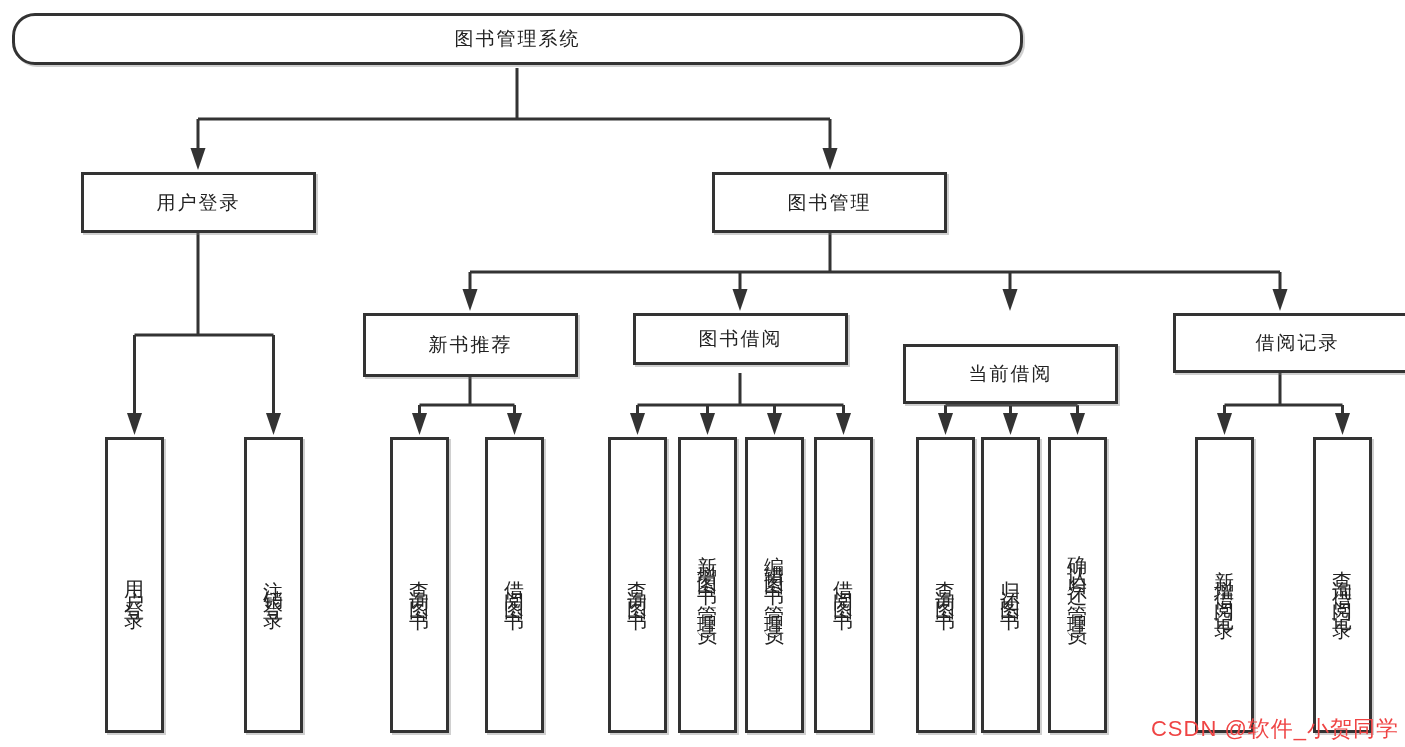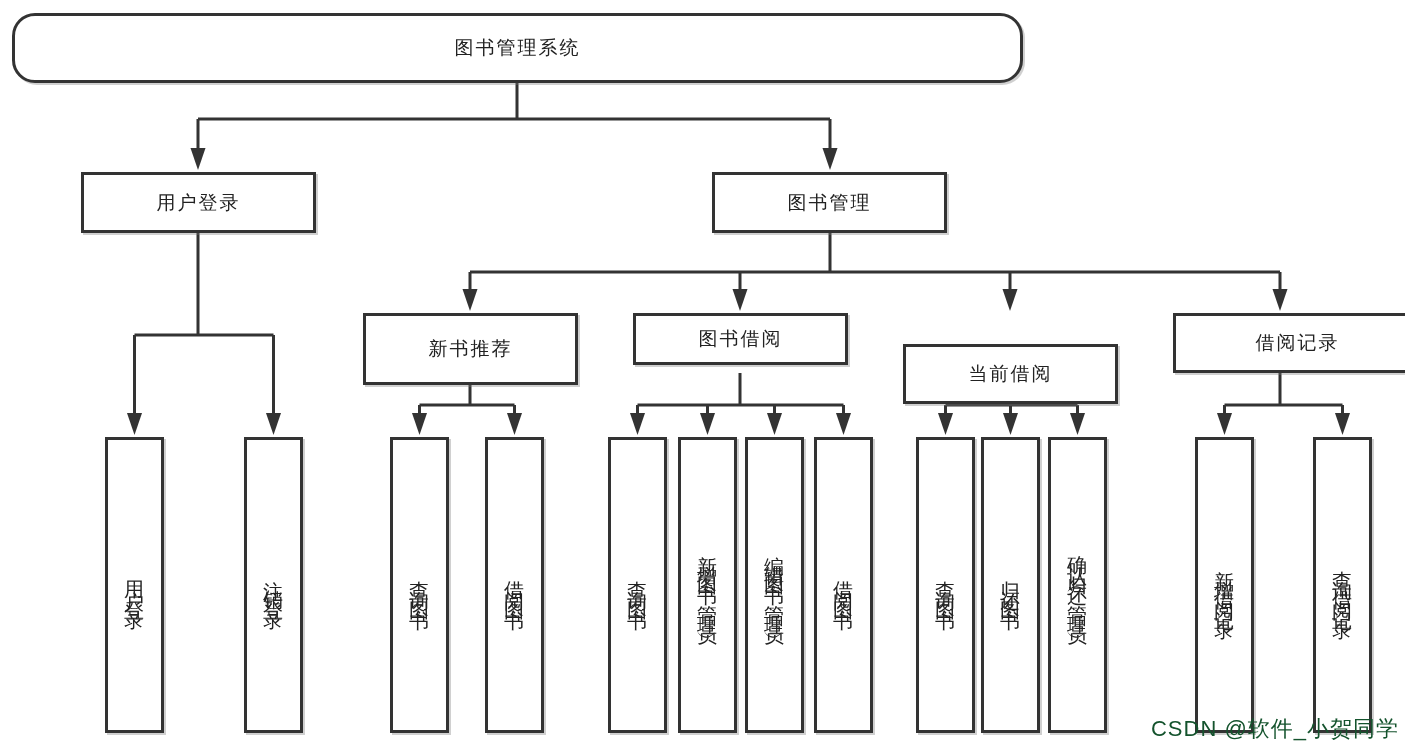--- a/index.html
+++ b/index.html
@@ -43,26 +43,26 @@
   }
   .v-box span {
     writing-mode: vertical-rl;
     text-orientation: mixed;
     font-size: 20px;
     letter-spacing: 10px;
     line-height: 1;
     color: #222222;
   }
   
-  .root-box   { left: 12px;  top: 13px;  width: 1011px; height: 70px; border-radius: 23px; }
+  .root-box   { left: 12px;  top: 13px;  width: 1011px; height: 52px; border-radius: 23px; }
   
   .b-user     { left: 81px;  top: 172px; width: 235px;  height: 61px; }
   .b-mgmt     { left: 712px; top: 172px; width: 235px;  height: 61px; }
   
-  .m-0 { left: 363px;  top: 313px; width: 215px; height: 72px; }
+  .m-0 { left: 363px;  top: 313px; width: 215px; height: 64px; }
   .m-1 { left: 633px;  top: 313px; width: 215px; height: 52px; }
   .m-2 { left: 903px;  top: 313px; width: 215px; height: 60px; margin-top: 31px; }
   .m-3 { left: 1173px; top: 313px; width: 249px; height: 60px; }
   
   .leaf { top: 437px; width: 59px; height: 296px; }
   .lf-0  { left: 105px; }
   .lf-1  { left: 244px; }
   .lf-2  { left: 390px; }
   .lf-3  { left: 485px; }
   .lf-4  { left: 608px; }
@@ -72,21 +72,21 @@
   .lf-8  { left: 916px; }
   .lf-9  { left: 981px; }
   .lf-10 { left: 1048px; }
   .lf-11 { left: 1195px; }
   .lf-12 { left: 1313px; }
   .watermark {
     position: absolute;
     right: 6px;
     bottom: 3px;
     font-size: 22px;
-    color: #14532d;
+    color: #ef4444;
     letter-spacing: 1px;
     white-space: nowrap;
     z-index: 5;
   }
 </style>
 </head>
 <body>
 
 <div class="canvas">
 

